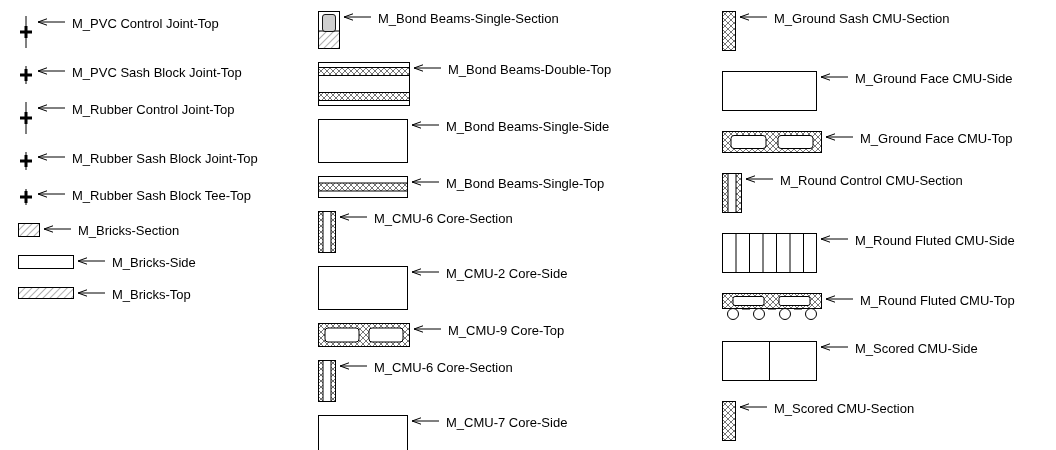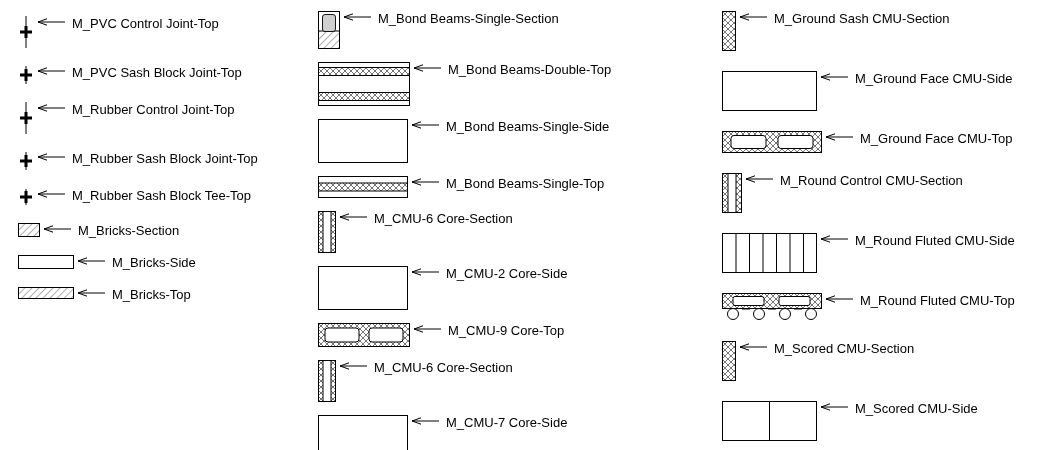--- a/index.html
+++ b/index.html
@@ -412,41 +412,41 @@
         <span class="leader">
           <svg width="30" height="12" viewBox="0 0 30 12">
             <line x1="3" y1="6" x2="30" y2="6" stroke="#000000" stroke-width="1"></line>
             <path d="M12,2.8 L3,6 L12,9.2" fill="none" stroke="#000000" stroke-width="1"></path>
           </svg>
         </span>
         <span class="lbl">M_Round Fluted CMU-Top</span>
       </div>
       <div class="row">
         <span class="sym">
-          <svg width="14" height="40" viewBox="0 0 14 40">
-            <rect x="0.5" y="0.5" width="13" height="39" fill="url(#cross)" stroke="#000000" stroke-width="1"></rect>
-          </svg>
-        </span>
-        <span class="leader">
-          <svg width="30" height="12" viewBox="0 0 30 12">
-            <line x1="3" y1="6" x2="30" y2="6" stroke="#000000" stroke-width="1"></line>
-            <path d="M12,2.8 L3,6 L12,9.2" fill="none" stroke="#000000" stroke-width="1"></path>
-          </svg>
-        </span>
-        <span class="lbl">M_Scored CMU-Section</span>
-      </div>
-      <div class="row">
-        <span class="sym">
           <svg width="95" height="40" viewBox="0 0 95 40">
             <rect x="0.5" y="0.5" width="94" height="39" fill="#fff" stroke="#000000" stroke-width="1"></rect>
             <line x1="47.5" y1="1" x2="47.5" y2="39" stroke="#000000" stroke-width="1"></line>
           </svg>
         </span>
         <span class="leader">
           <svg width="30" height="12" viewBox="0 0 30 12">
             <line x1="3" y1="6" x2="30" y2="6" stroke="#000000" stroke-width="1"></line>
             <path d="M12,2.8 L3,6 L12,9.2" fill="none" stroke="#000000" stroke-width="1"></path>
           </svg>
         </span>
         <span class="lbl">M_Scored CMU-Side</span>
+      </div>
+      <div class="row">
+        <span class="sym">
+          <svg width="14" height="40" viewBox="0 0 14 40">
+            <rect x="0.5" y="0.5" width="13" height="39" fill="url(#cross)" stroke="#000000" stroke-width="1"></rect>
+          </svg>
+        </span>
+        <span class="leader">
+          <svg width="30" height="12" viewBox="0 0 30 12">
+            <line x1="3" y1="6" x2="30" y2="6" stroke="#000000" stroke-width="1"></line>
+            <path d="M12,2.8 L3,6 L12,9.2" fill="none" stroke="#000000" stroke-width="1"></path>
+          </svg>
+        </span>
+        <span class="lbl">M_Scored CMU-Section</span>
       </div>
     </div>
 </div>
 
 </body></html>

